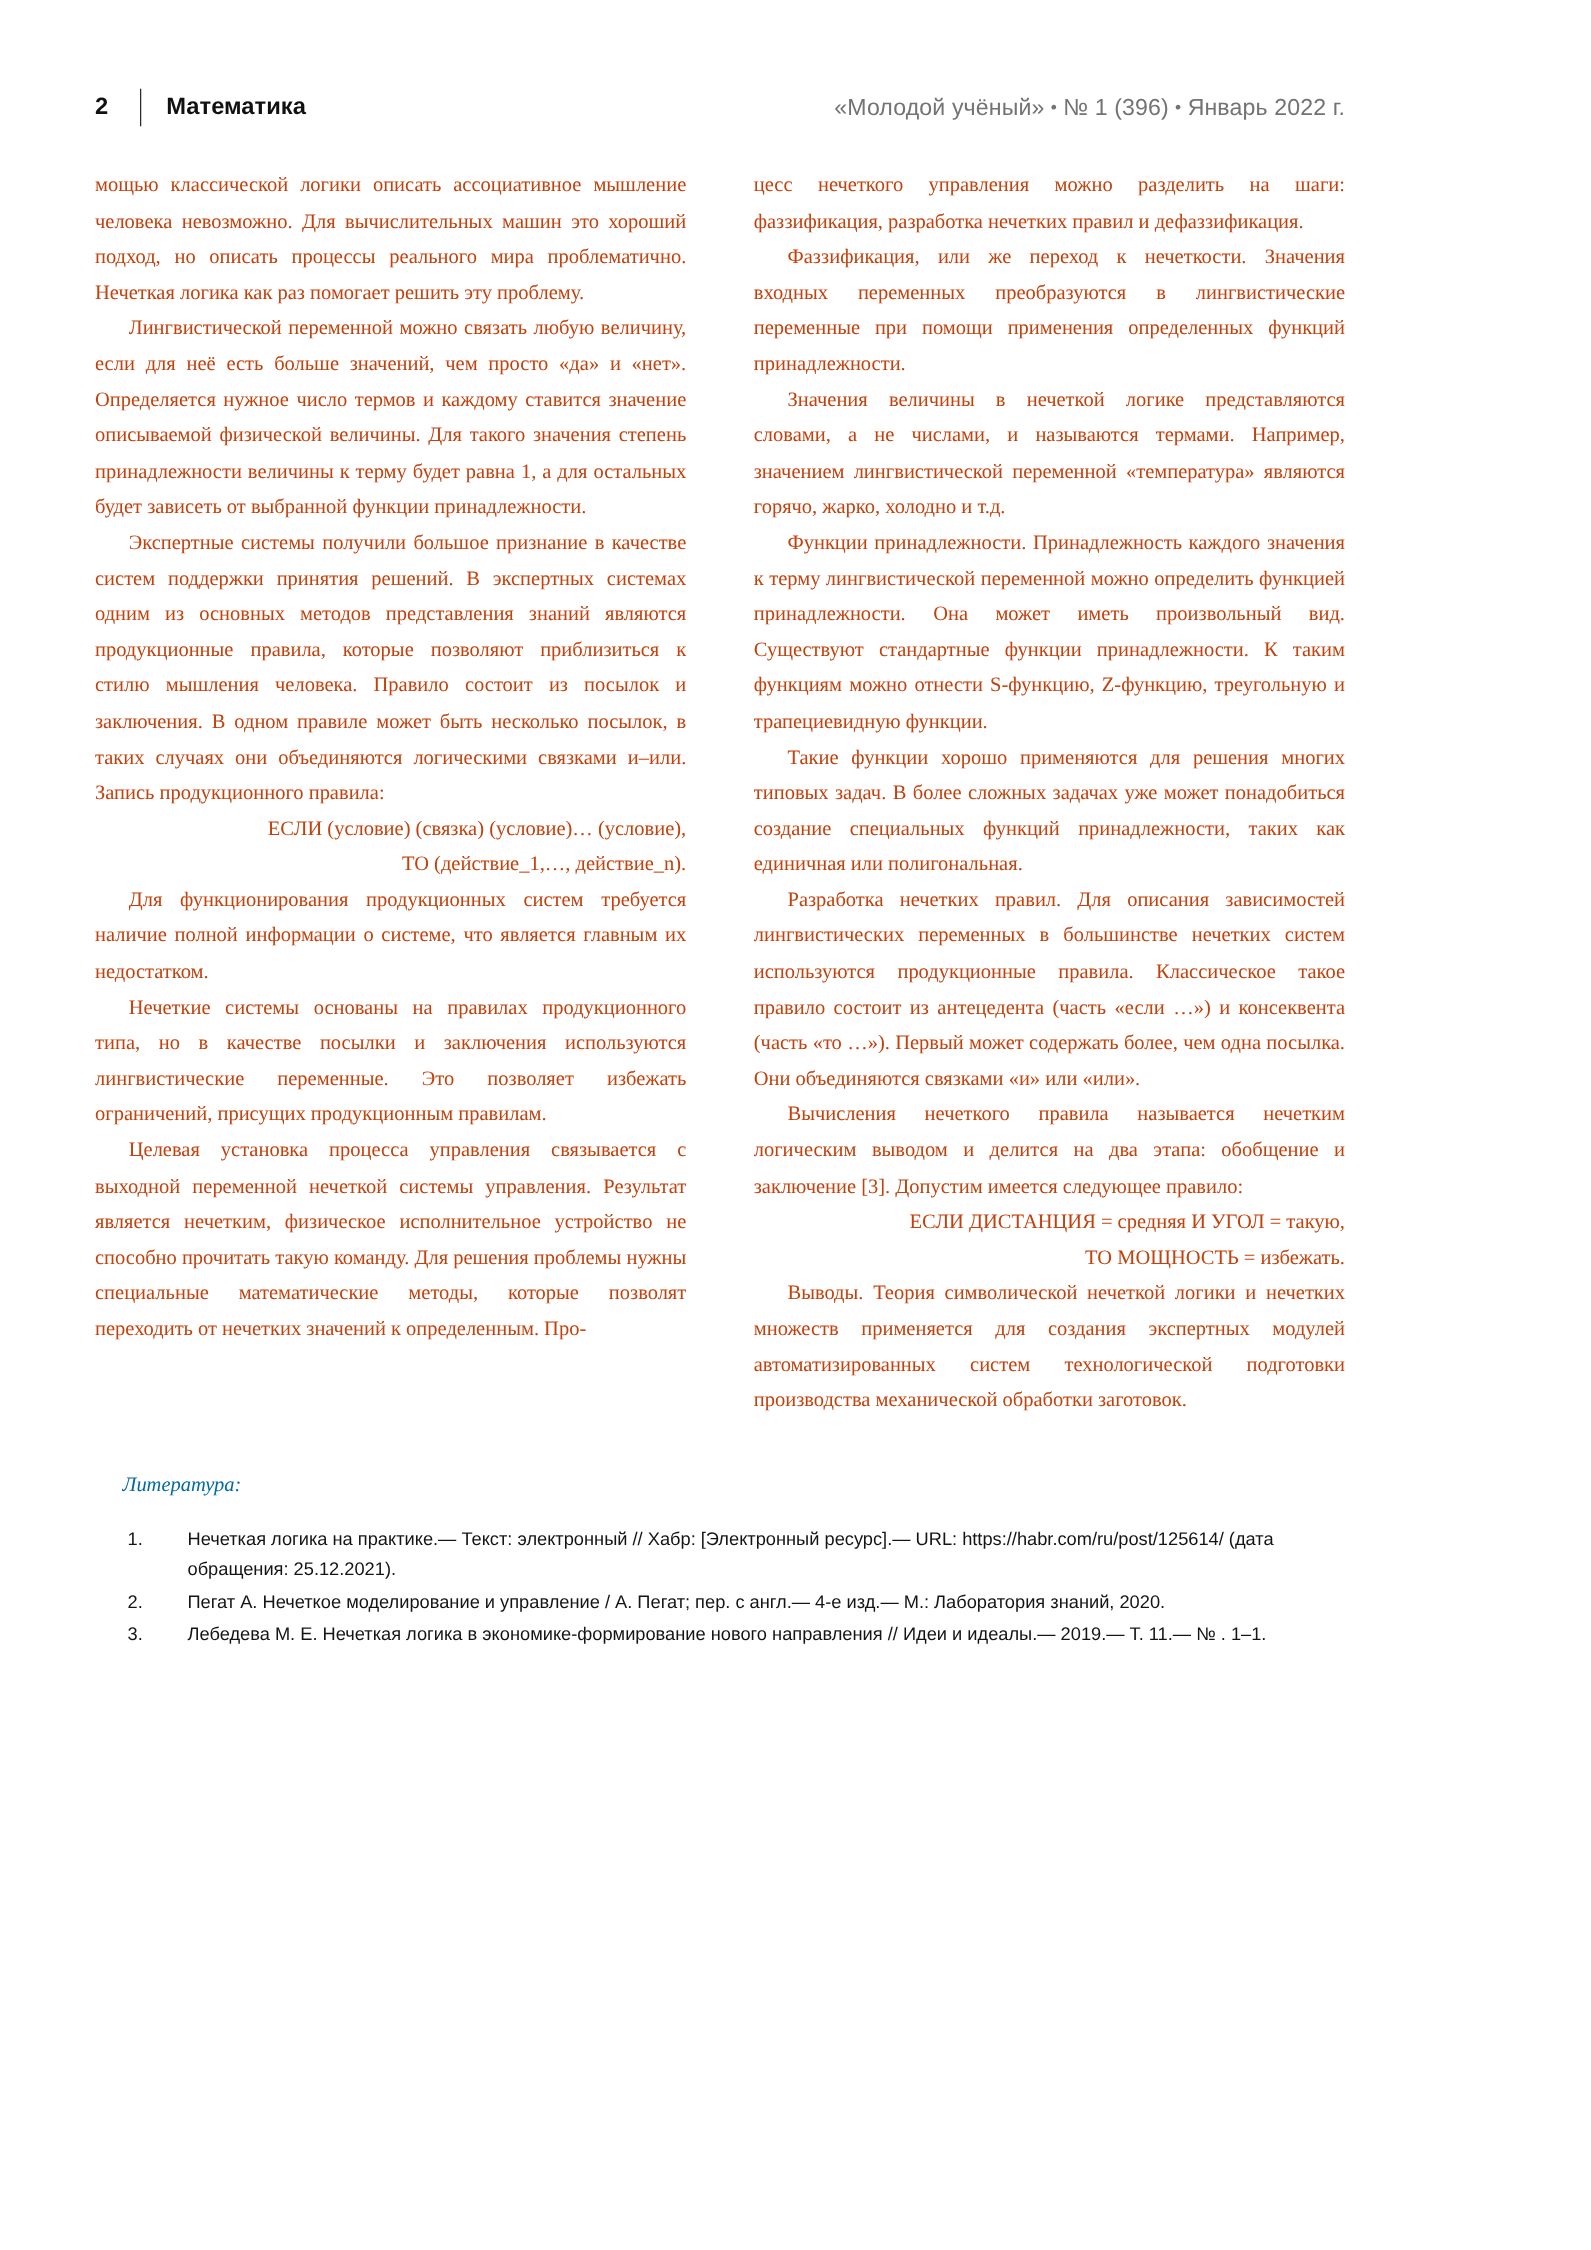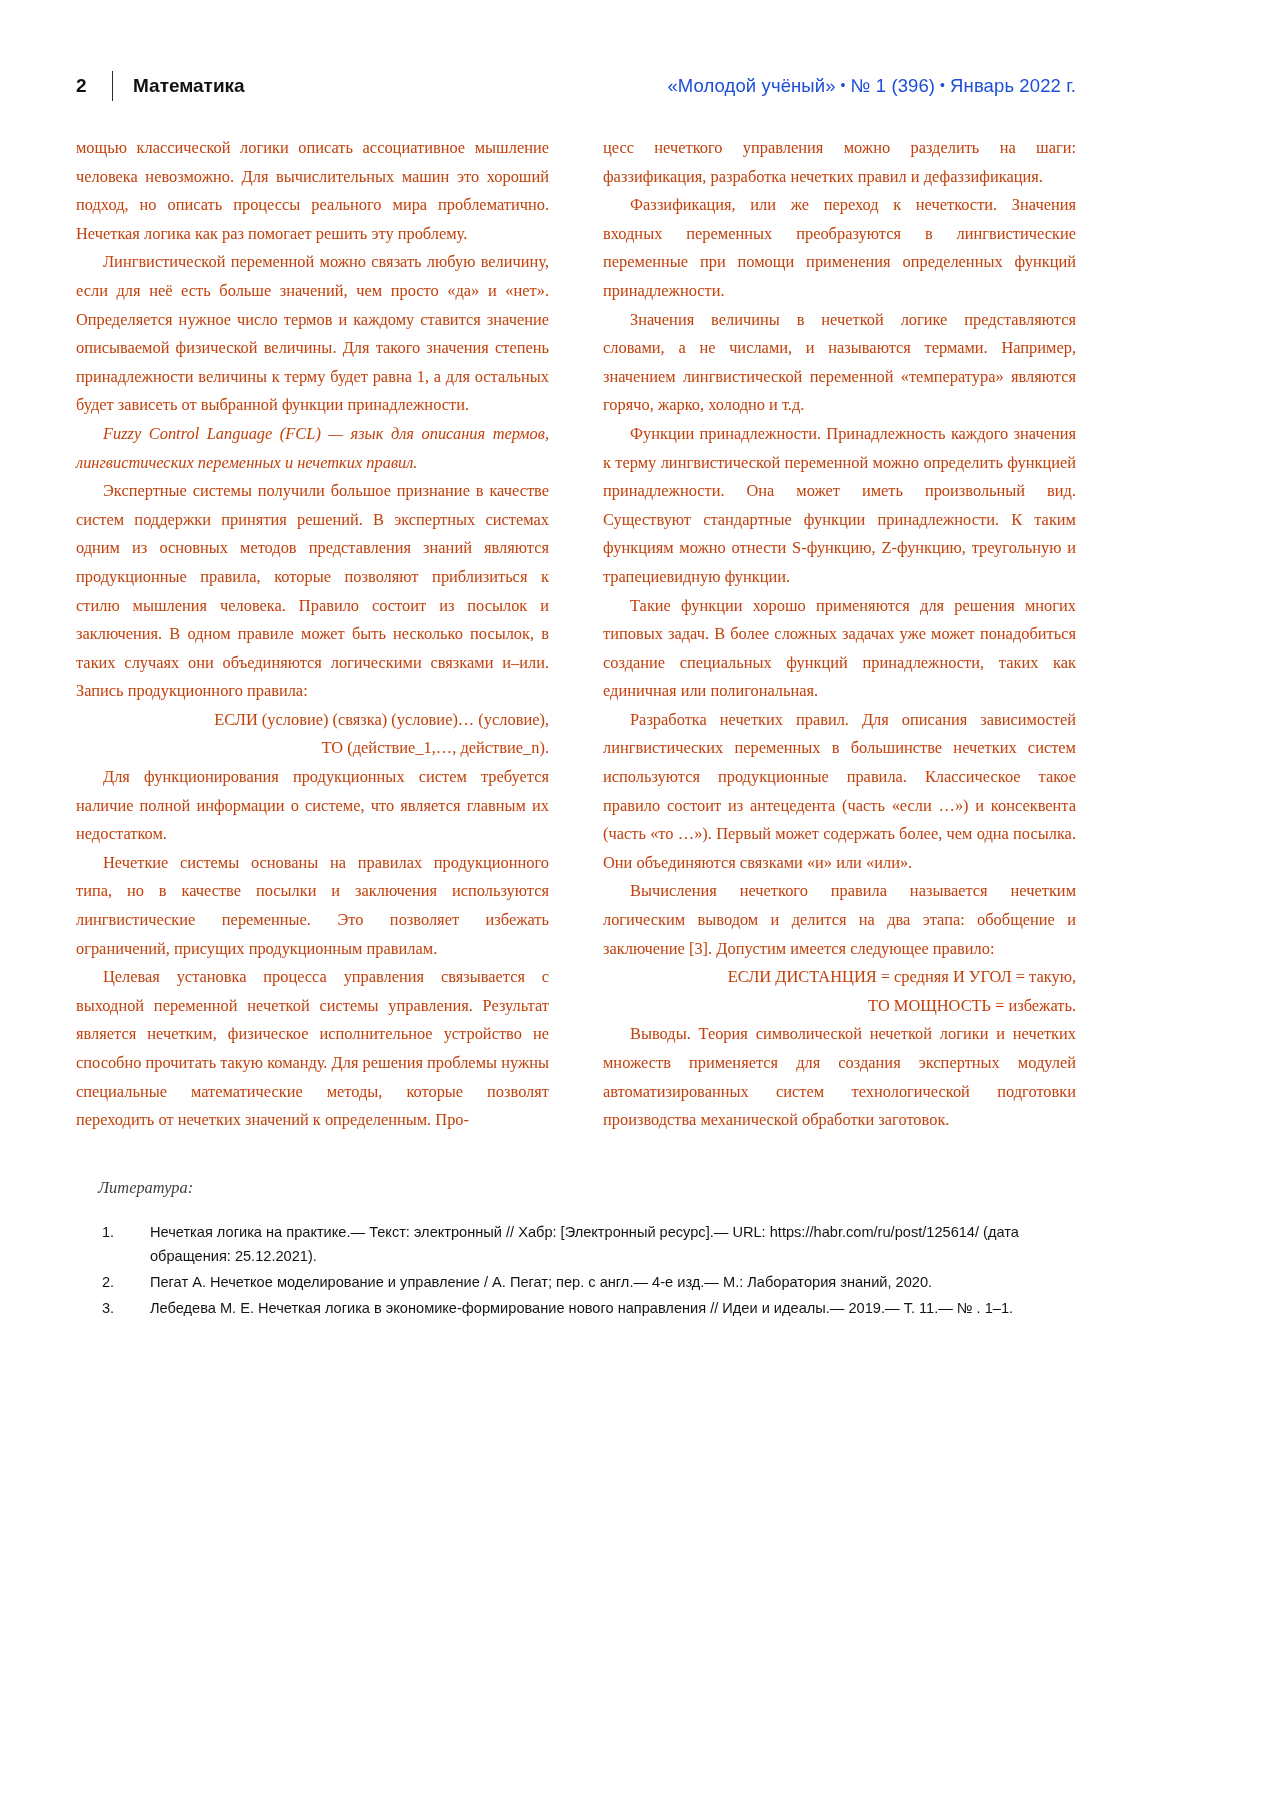--- a/index.html
+++ b/index.html
@@ -56,21 +56,21 @@
   .rh-section {
     font-size: 19px;
     font-weight: 700;
     color: #111;
     text-align: right;
   }
   .rh-right {
     margin-left: auto;
     font-size: 18.5px;
     font-weight: 400;
-    color: #1d4ed8;
+    color: #737373;
     white-space: nowrap;
     letter-spacing: 0.1px;
   }
   .rh-right .dot {
     padding: 0 5px;
     font-size: 14px;
     vertical-align: 2px;
   }
 
   
@@ -104,21 +104,21 @@
   
   .literature {
     position: absolute;
     left: 98px;
     top: 1178px;
     width: 960px;
   }
   .lit-title {
     font-size: 16.4px;
     font-style: italic;
-    color: #404040;
+    color: #0369a1;
     margin: 0 0 22px 0;
     font-family: "Liberation Serif", "DejaVu Serif", serif;
   }
   .lit-list {
     margin: 0;
     padding: 0;
     list-style: none;
   }
   .lit-item {
     display: flex;
@@ -150,21 +150,20 @@
     </div>
     <div class="rh-right">
       <span>«Молодой учёный»</span><span class="dot">•</span><span>№ 1 (396)</span><span class="dot">•</span><span>Январь 2022 г.</span>
     </div>
   </div>
 
   <div class="columns">
     <div class="col" id="left-col">
         <p class="body noindent">мощью классической логики описать ассоциативное мышление человека невозможно. Для вычислительных машин это хороший подход, но описать процессы реального мира проблематично. Нечеткая логика как раз помогает решить эту проблему.</p>
         <p class="body">Лингвистической переменной можно связать любую величину, если для неё есть больше значений, чем просто «да» и «нет». Определяется нужное число термов и каждому ставится значение описываемой физической величины. Для такого значения степень принадлежности величины к терму будет равна 1, а для остальных будет зависеть от выбранной функции принадлежности.</p>
-        <p class="body italic">Fuzzy Control Language (FCL) — язык для описания термов, лингвистических переменных и нечетких правил.</p>
         <p class="body">Экспертные системы получили большое признание в качестве систем поддержки принятия решений. В экспертных системах одним из основных методов представления знаний являются продукционные правила, которые позволяют приблизиться к стилю мышления человека. Правило состоит из посылок и заключения. В одном правиле может быть несколько посылок, в таких случаях они объединяются логическими связками и–или. Запись продукционного правила:</p>
         <p class="body rule">ЕСЛИ (условие) (связка) (условие)… (условие),</p>
         <p class="body rule">ТО (действие_1,…, действие_n).</p>
         <p class="body">Для функционирования продукционных систем требуется наличие полной информации о системе, что является главным их недостатком.</p>
         <p class="body">Нечеткие системы основаны на правилах продукционного типа, но в качестве посылки и заключения используются лингвистические переменные. Это позволяет избежать ограничений, присущих продукционным правилам.</p>
         <p class="body">Целевая установка процесса управления связывается с выходной переменной нечеткой системы управления. Результат является нечетким, физическое исполнительное устройство не способно прочитать такую команду. Для решения проблемы нужны специальные математические методы, которые позволят переходить от нечетких значений к определенным. Про-</p>
       </div>
     <div class="col" id="right-col">
         <p class="body noindent">цесс нечеткого управления можно разделить на шаги: фаззификация, разработка нечетких правил и дефаззификация.</p>
         <p class="body">Фаззификация, или же переход к нечеткости. Значения входных переменных преобразуются в лингвистические переменные при помощи применения определенных функций принадлежности.</p>

